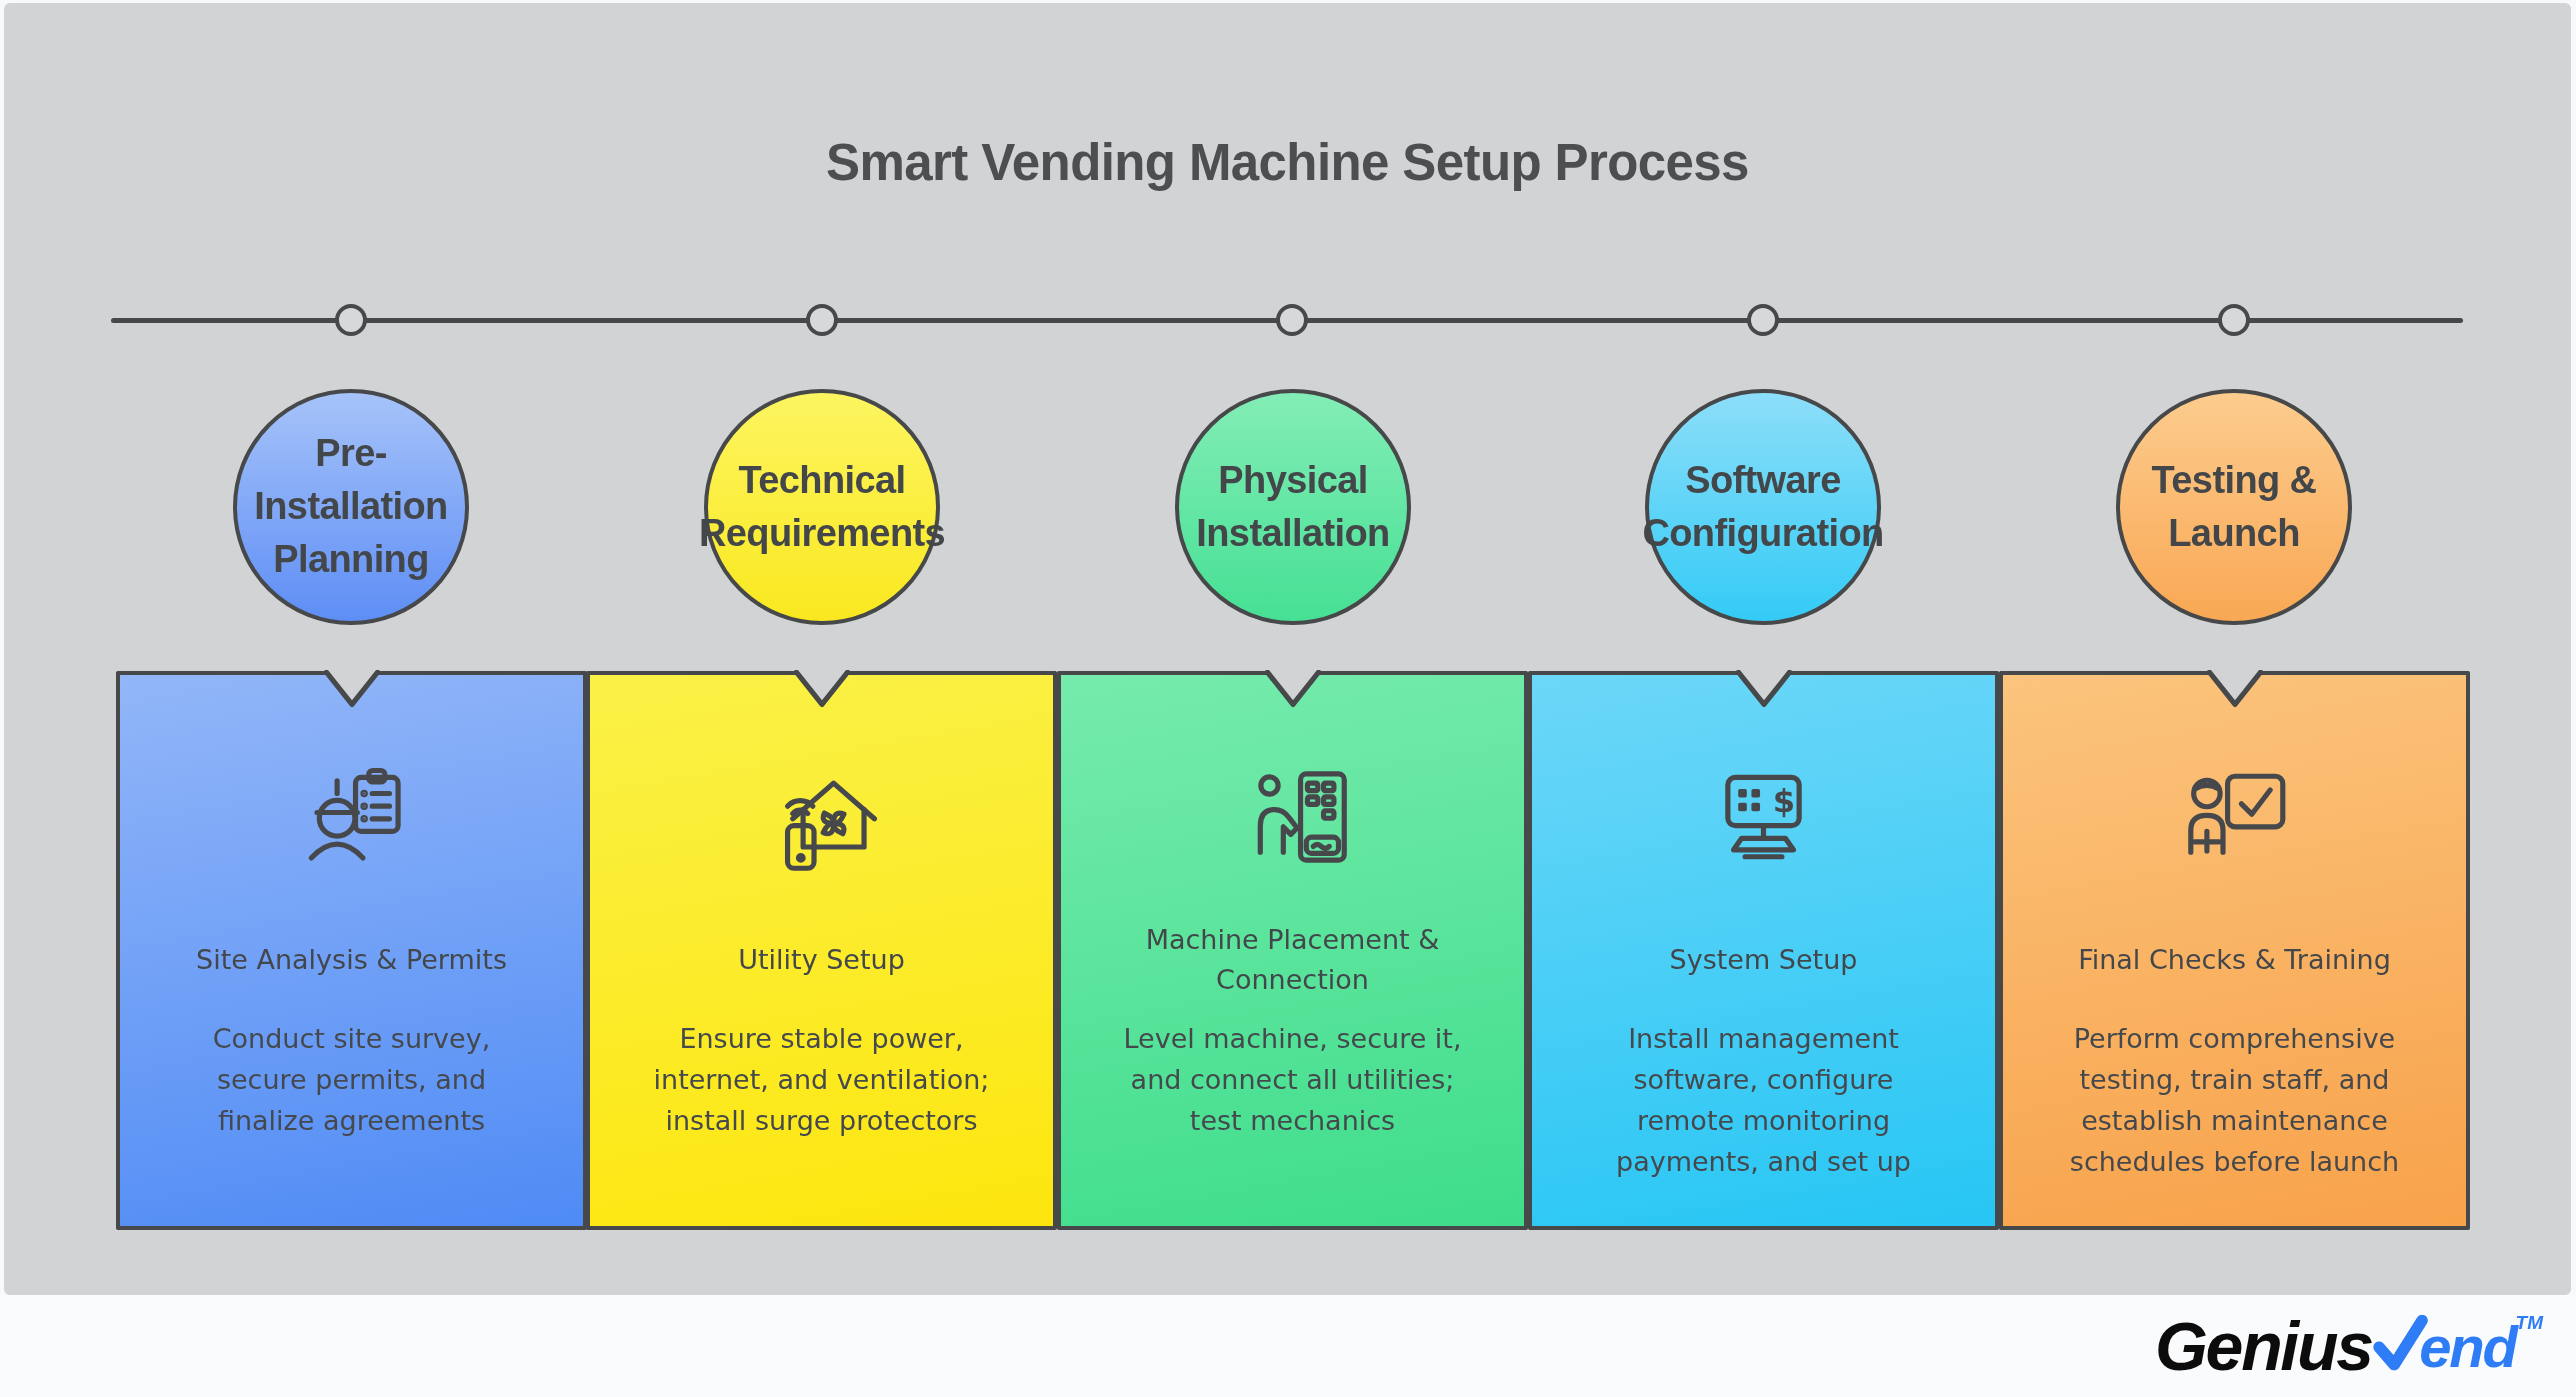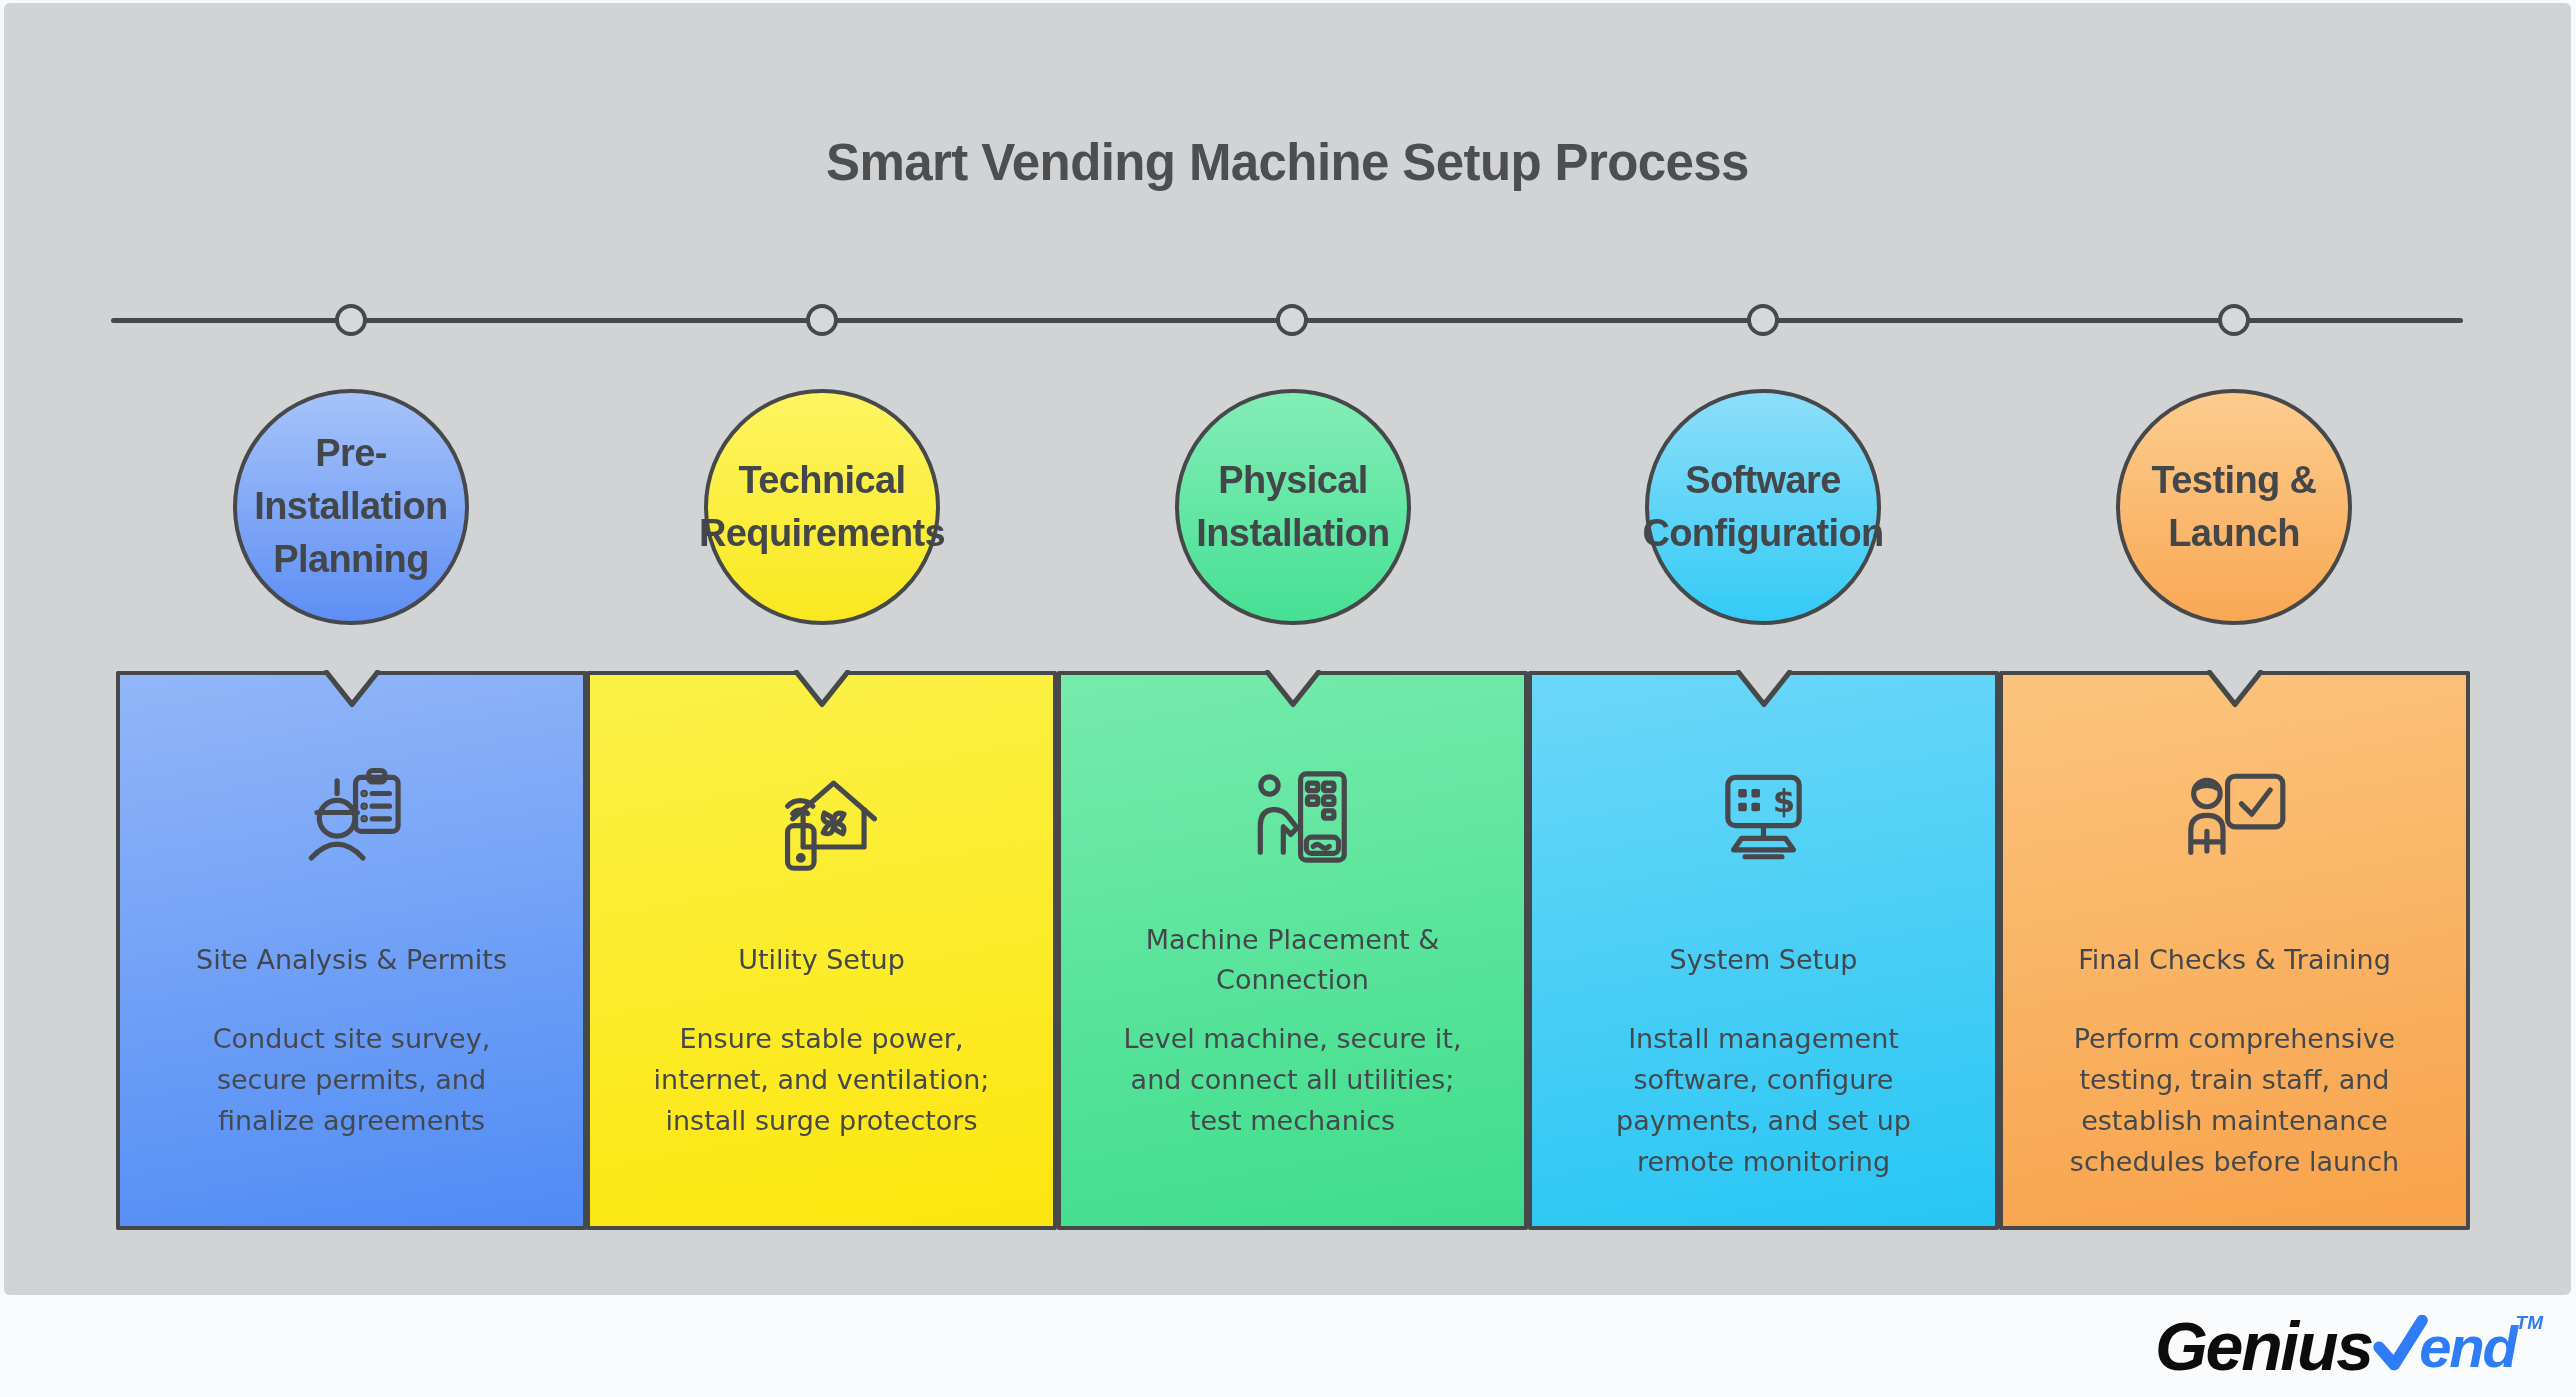--- a/index.html
+++ b/index.html
@@ -233,22 +233,22 @@
           <path d="M68,170 H132"></path>
         </svg>
       </div>
       <div class="card-title">
         <span>System Setup</span>
         <span></span>
       </div>
       <div class="card-body">
         <span>Install management</span>
         <span>software, configure</span>
+        <span>remote monitoring</span>
         <span>payments, and set up</span>
-        <span>remote monitoring</span>
       </div>
     </div>
   </div>
 
   <div class="card" style="left: 1995px; --circle-top: #fccc8e; --circle-bottom: #f9a854; --card-top: #fbc47d; --card-bottom: #f8a24a;">
     <svg class="notch" width="55" height="38" viewBox="0 0 96 66">
       <polygon points="2,0 94,0 48,60" fill="#d2d3d4"></polygon>
       <path d="M2,2 L48,60 L94,2" fill="none" stroke="#464849" stroke-width="9" stroke-linecap="round" stroke-linejoin="round"></path>
     </svg>
     <div class="card-content">

